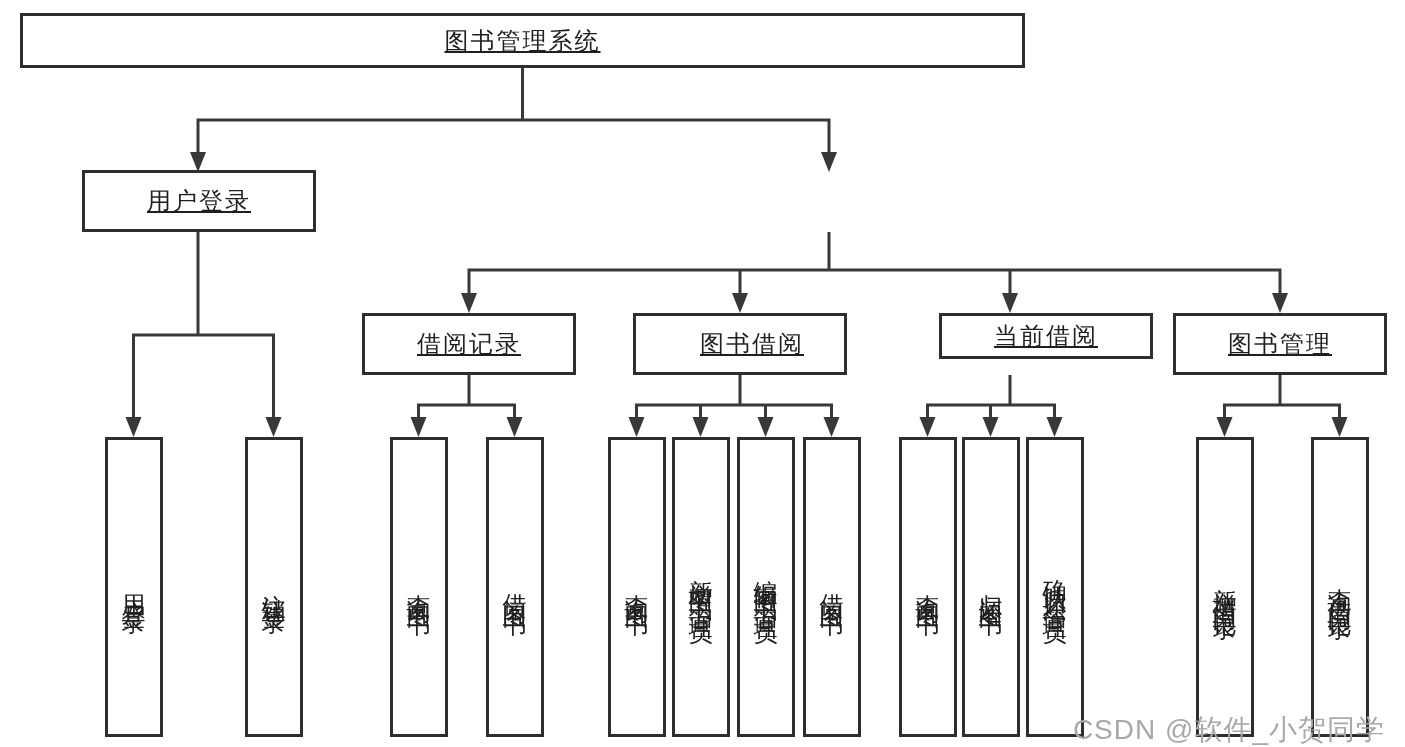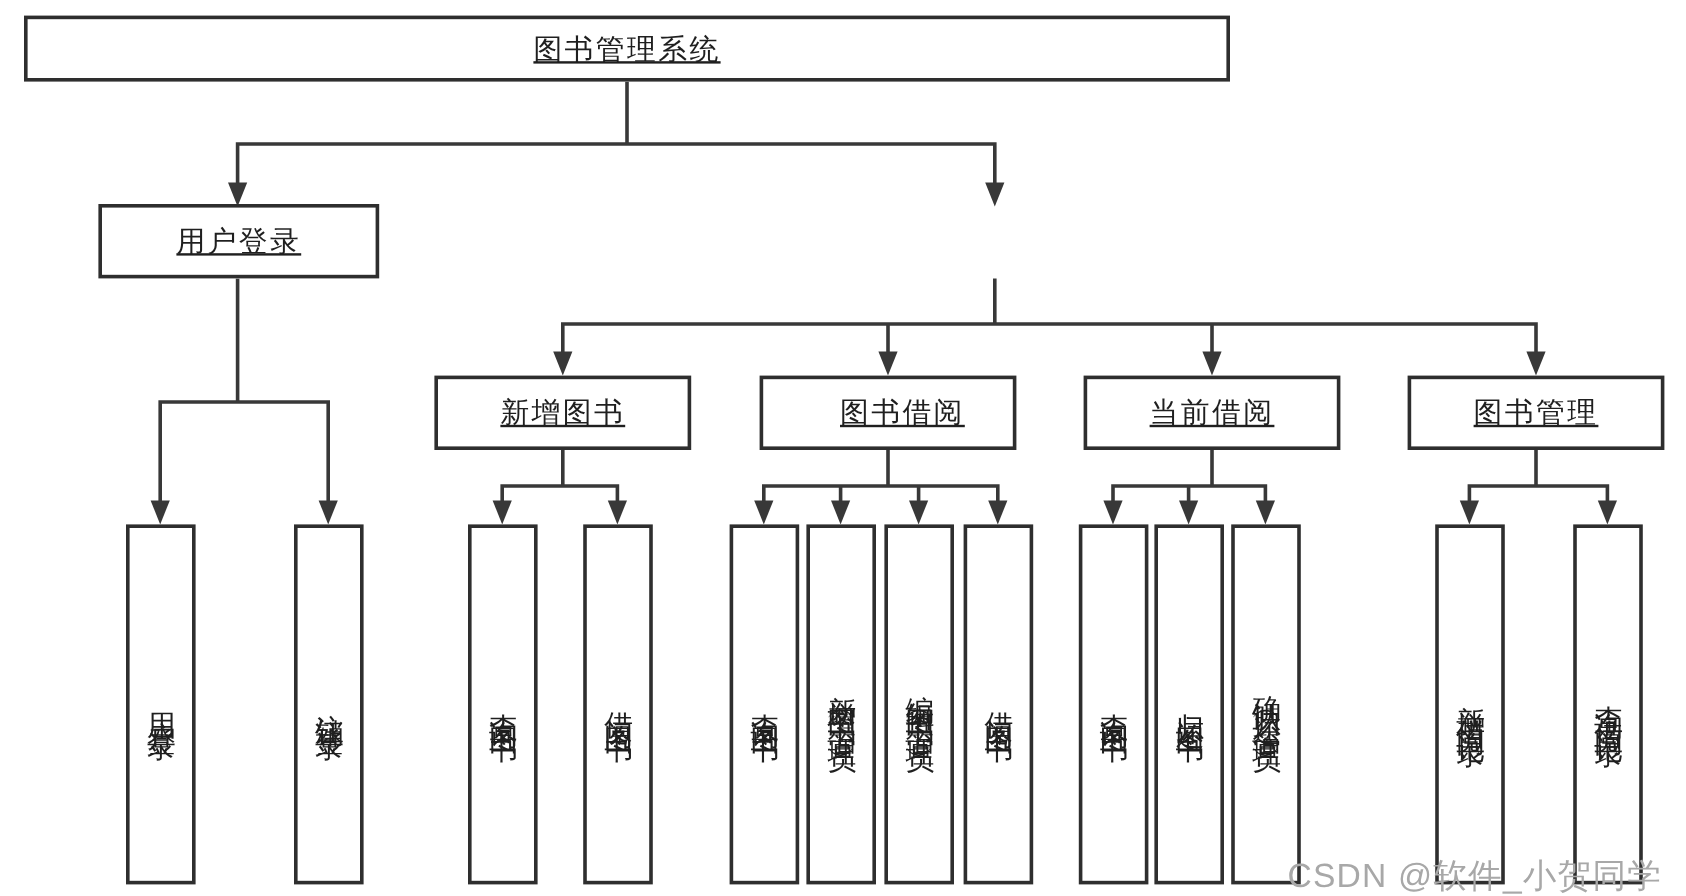--- a/index.html
+++ b/index.html
@@ -120,26 +120,26 @@
 
   <div class="box" style="left:20px; top:13px; width:1005px; height:55px;">
     <span class="hlabel">图书管理系统</span>
   </div>
 
   <div class="box" style="left:82px; top:170px; width:234px; height:62px;">
     <span class="hlabel">用户登录</span>
   </div>
 
   <div class="box" style="left:362px; top:313px; width:214px; height:62px;">
-    <span class="hlabel">新增图书</span>
+    <span class="hlabel">借阅记录</span>
   </div>
   <div class="box" style="left:633px; top:313px; width:214px; height:62px;padding-left:24px;">
     <span class="hlabel">图书借阅</span>
   </div>
-  <div class="box" style="left:903px; top:313px; width:214px; height:62px;">
+  <div class="box" style="left:939px; top:313px; width:214px; height:46px;">
     <span class="hlabel">当前借阅</span>
   </div>
   <div class="box" style="left:1173px; top:313px; width:214px; height:62px;">
     <span class="hlabel">图书管理</span>
   </div>
 
   <div class="box leaf" style="left:104.5px;">
     <span class="vlabel">用户登录</span>
   </div>
   <div class="box leaf" style="left:244.5px;">

